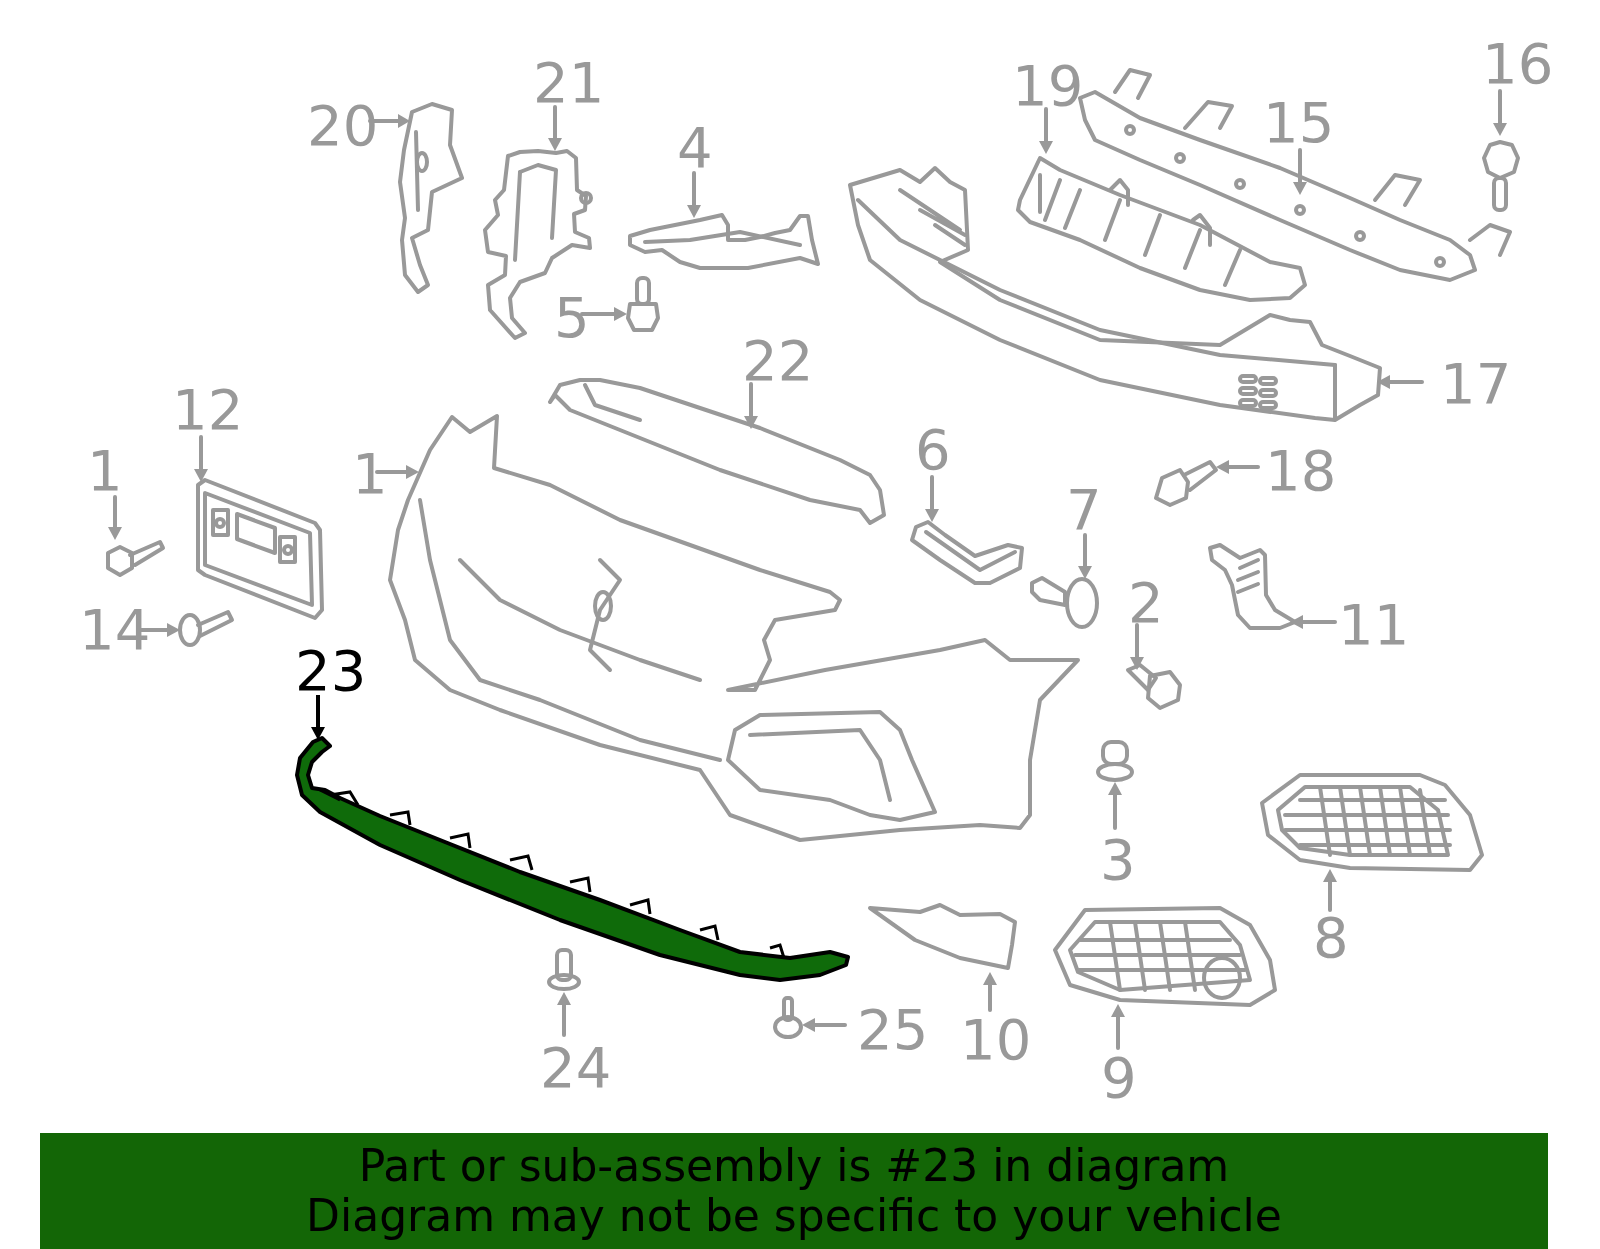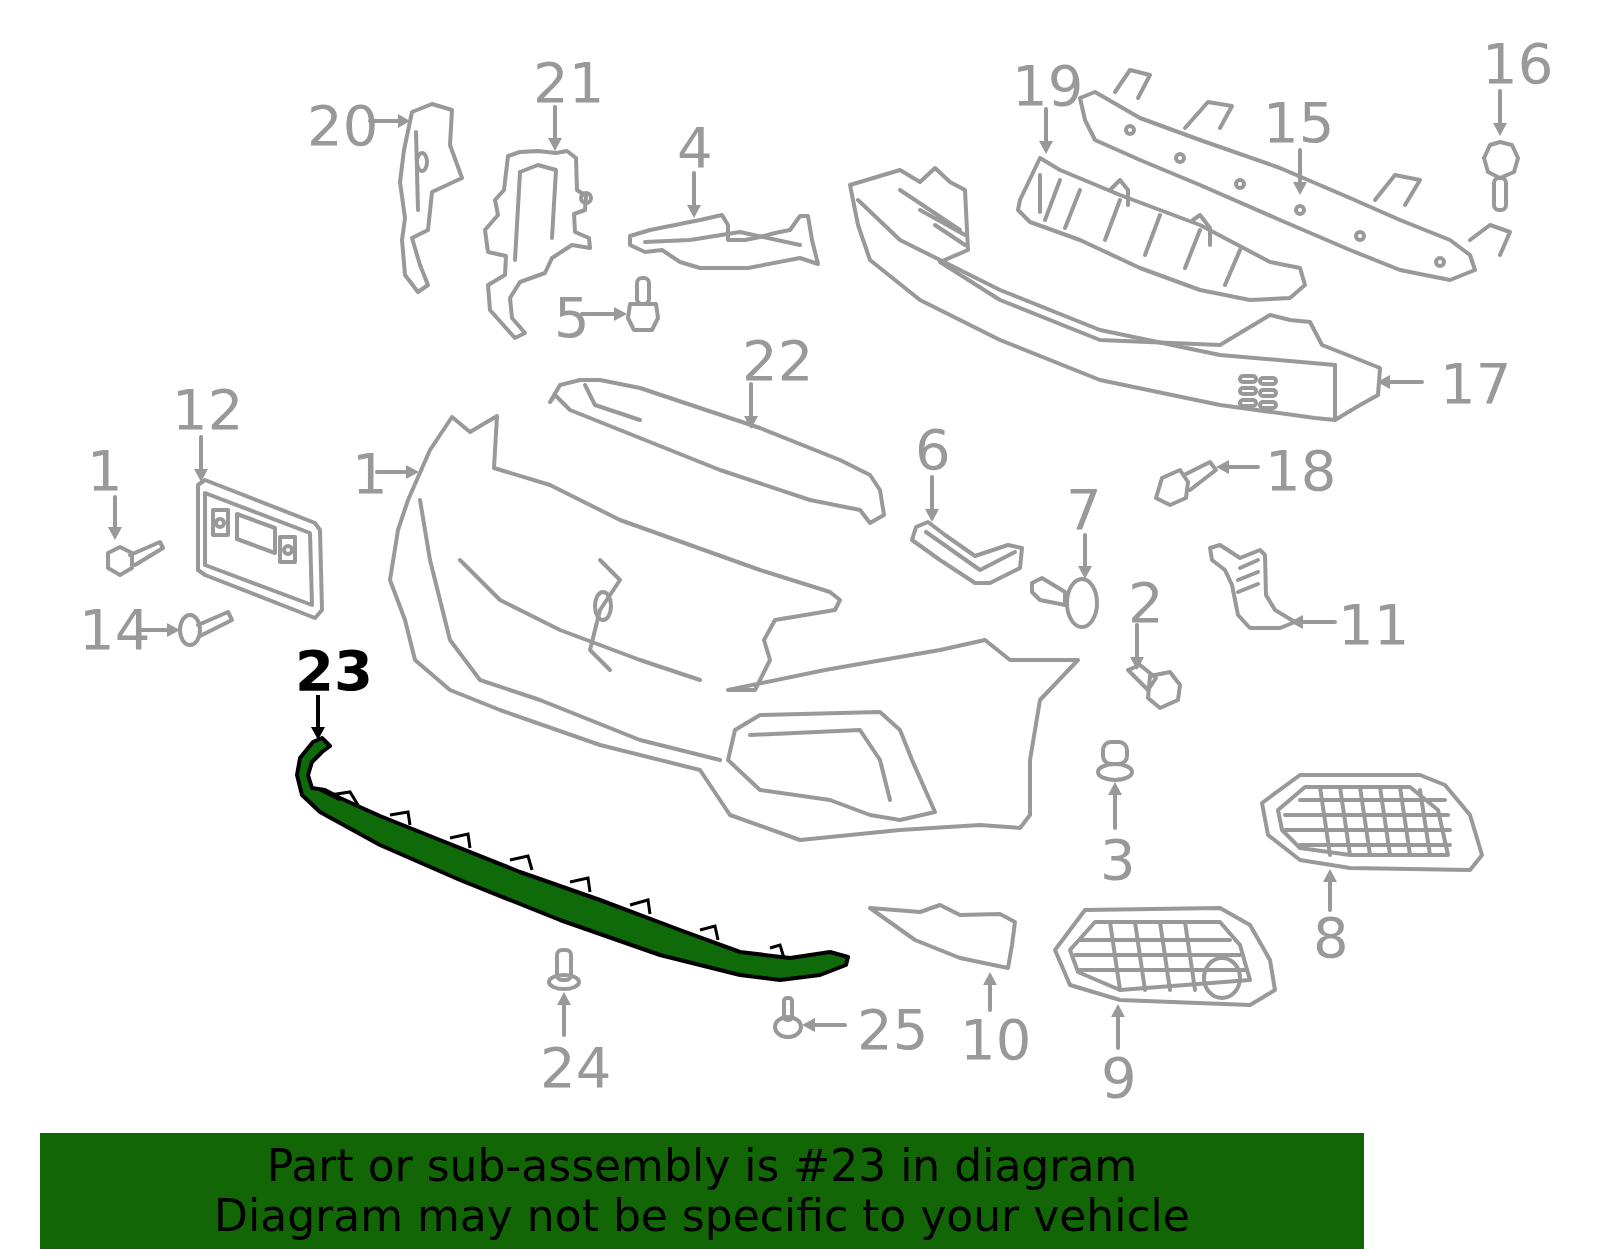--- a/index.html
+++ b/index.html
@@ -1,20 +1,20 @@
 <!DOCTYPE html>
 <html><head>
 <meta charset="utf-8">
 <style>
   html, body { margin:0; padding:0; background:#ffffff; }
   body { width:1600px; height:1249px; position:relative; overflow:hidden; font-family:"DejaVu Sans", sans-serif; }
   #diagram { position:absolute; left:0; top:0; width:1600px; height:1249px; }
   .callout { position:absolute; font-family:"DejaVu Sans", sans-serif; font-size:56px; line-height:1; color:#999999; white-space:nowrap; }
   .callout.highlight { color:#000000; }
-  .banner { position:absolute; left:40px; top:1133px; width:1324px; height:116px; display:flex; flex-direction:column; align-items:center; justify-content:center; }
+  .banner { position:absolute; left:40px; top:1133px; width:1508px; height:116px; display:flex; flex-direction:column; align-items:center; justify-content:center; }
   .banner-line { font-family:"DejaVu Sans", sans-serif; font-size:44px; line-height:50px; color:#000000; white-space:nowrap; }
 </style>
 </head>
 <body>
 
 <svg id="diagram" viewBox="0 0 1600 1249" xmlns="http://www.w3.org/2000/svg">
   <g fill="none" stroke="#999999" stroke-width="4" stroke-linejoin="round" stroke-linecap="round">
 
     <g>
       <path d="M412 112 L432 104 L452 110 L450 145 L462 178 L432 192 L428 230 L412 238 L420 265 L428 285 L418 292 L405 275 L402 240 L405 218 L400 182 L404 150 Z"></path>
@@ -244,20 +244,20 @@
 <div class="callout" style="left:87px;top:443px;">1</div>
 <div class="callout" style="left:79px;top:602px;">14</div>
 <div class="callout" style="left:1215px;top:95px;margin-left:48px;">15</div>
 <div class="callout" style="left:1482px;top:36px;">16</div>
 <div class="callout" style="left:1440px;top:356px;">17</div>
 <div class="callout" style="left:1265px;top:443px;">18</div>
 <div class="callout" style="left:1012px;top:58px;">19</div>
 <div class="callout" style="left:307px;top:98px;">20</div>
 <div class="callout" style="left:533px;top:55px;">21</div>
 <div class="callout" style="left:730px;top:333px;margin-left:12px;">22</div>
-<div class="callout highlight" style="left:295px;top:643px;font-weight:bold;">23</div>
+<div class="callout highlight" style="left:295px;top:643px;">23</div>
 <div class="callout" style="left:540px;top:1040px;">24</div>
 <div class="callout" style="left:857px;top:1002px;">25</div>
 
 <div class="banner" style="background:#136606;">
   <div class="banner-line">Part or sub-assembly is #23 in diagram</div>
   <div class="banner-line">Diagram may not be specific to your vehicle</div>
 </div>
 
 </body></html>

